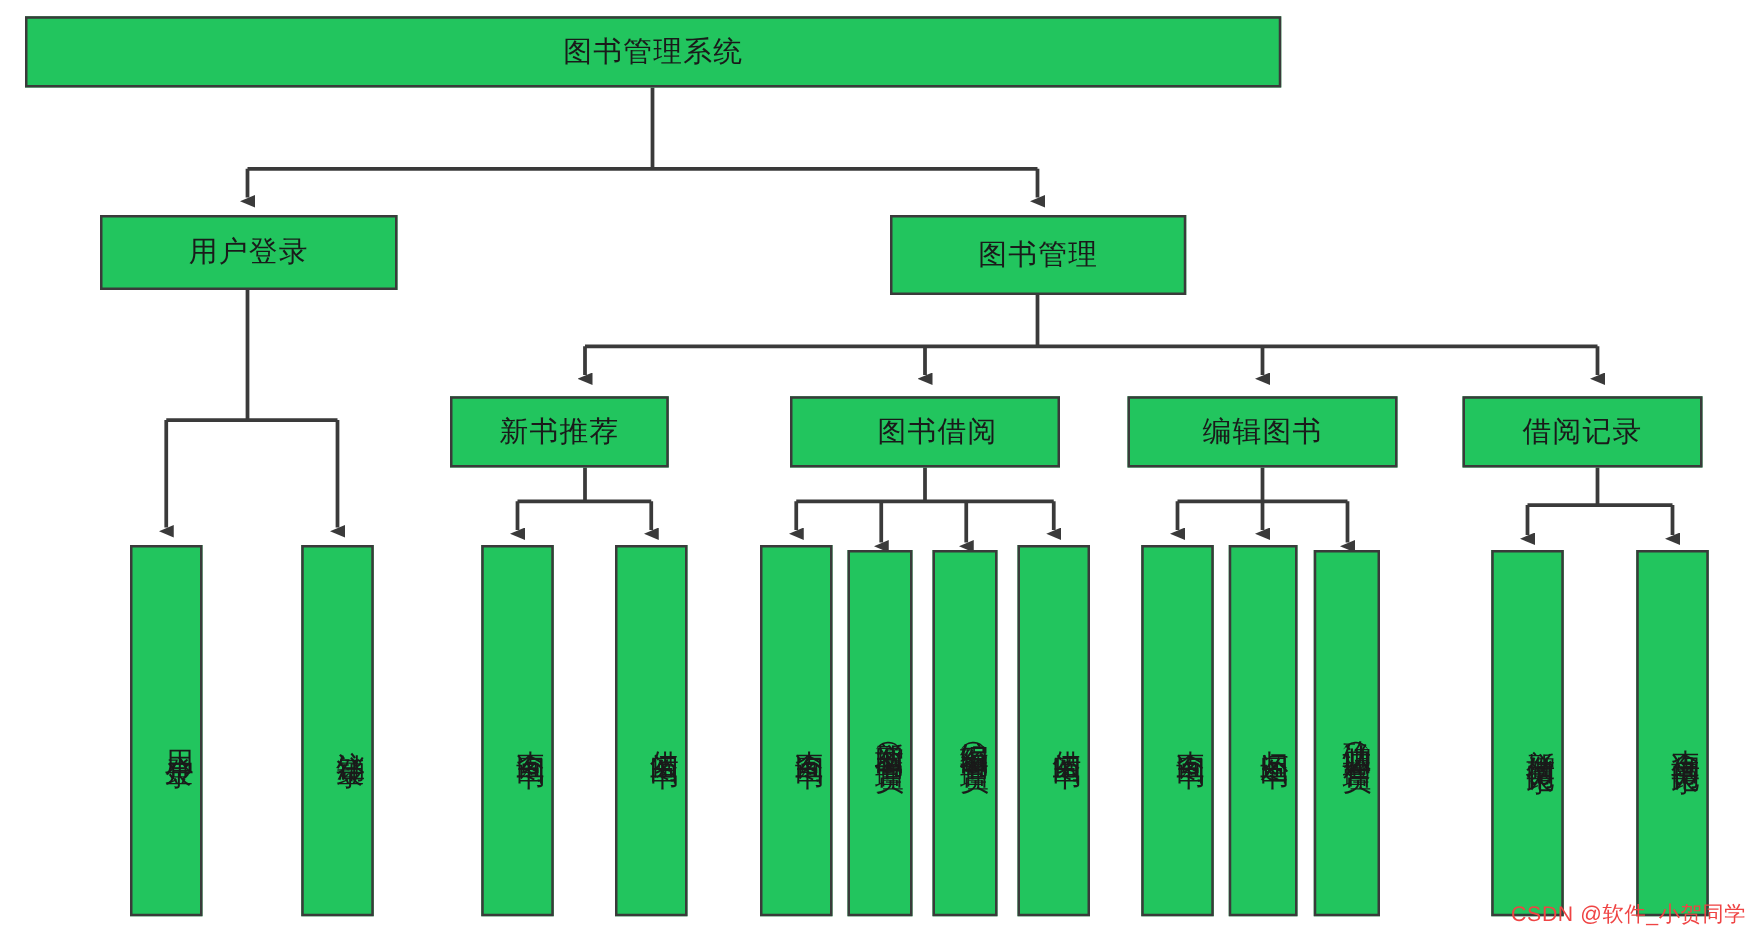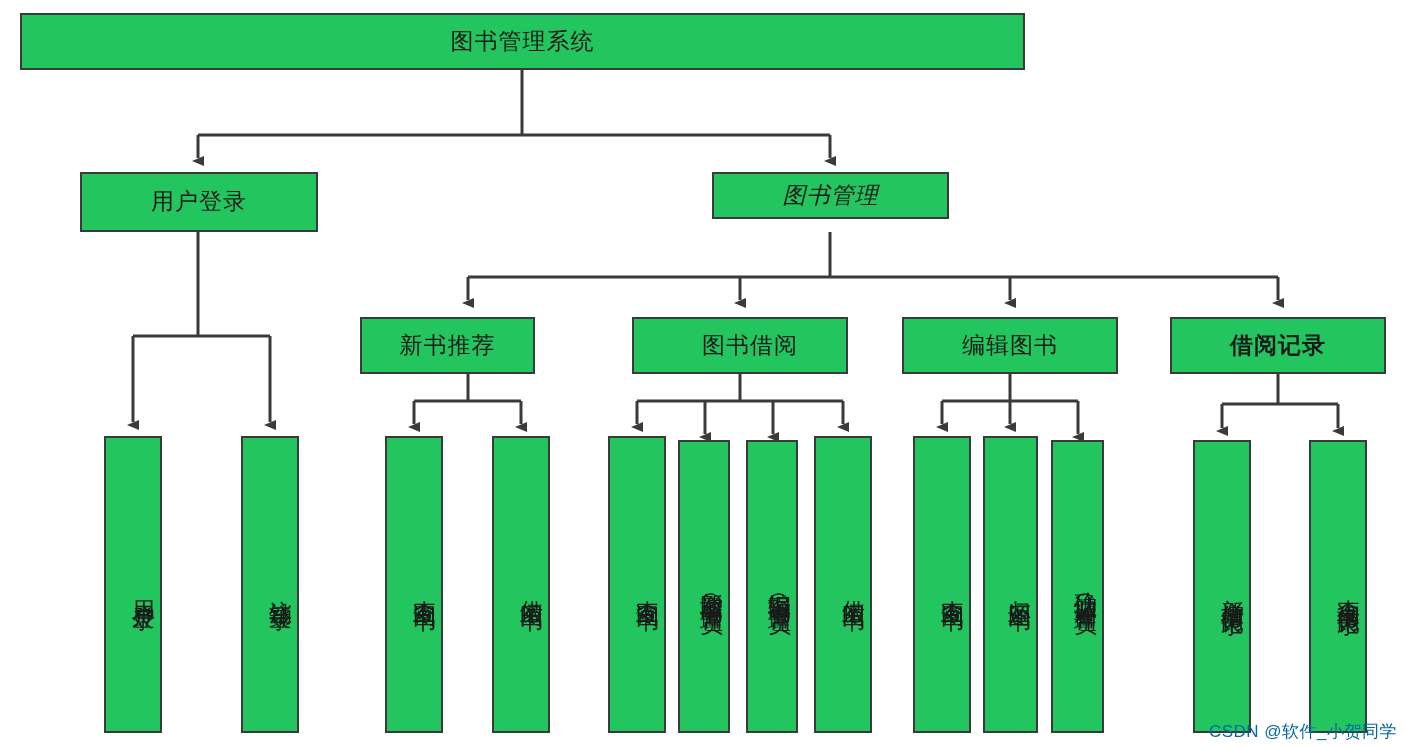--- a/index.html
+++ b/index.html
@@ -56,21 +56,21 @@
   .node.vert .vtext {
     writing-mode: vertical-rl;
     text-orientation: upright;
     white-space: nowrap;
   }
   #watermark {
     position: absolute;
     right: 8px;
     bottom: 4px;
     font-size: 17px;
-    color: #0369a1;
+    color: #ef4444;
     letter-spacing: 0.5px;
     white-space: nowrap;
   }
 </style>
 </head>
 <body>
 
 <div id="canvas">
 
   <svg id="wires" viewBox="0 0 1405 747" xmlns="http://www.w3.org/2000/svg">
@@ -120,29 +120,29 @@
       <path d="M1222,404 L1338,404"></path>
       <path d="M1222,404 L1222,428" marker-end="url(#arrow)"></path>
       <path d="M1338,404 L1338,428" marker-end="url(#arrow)"></path>
     </g>
   </svg>
 
   <div class="node horiz" style="left:20px; top:13px; width:1005px; height:57px;">图书管理系统</div>
 
   <div class="node horiz" style="left:80px; top:172px; width:238px; height:60px;">用户登录</div>
 
-  <div class="node horiz" style="left:712px; top:172px; width:237px; height:47px;font-style:italic;">图书管理</div>
+  <div class="node horiz" style="left:712px; top:172px; width:237px; height:64px;">图书管理</div>
 
   <div class="node horiz" style="left:360px; top:317px; width:175px; height:57px;">新书推荐</div>
 
   <div class="node horiz" style="left:632px; top:317px; width:216px; height:57px;padding-left:20px;">图书借阅</div>
 
   <div class="node horiz" style="left:902px; top:317px; width:216px; height:57px;">编辑图书</div>
 
-  <div class="node horiz" style="left:1170px; top:317px; width:216px; height:57px;font-weight:bold;">借阅记录</div>
+  <div class="node horiz" style="left:1170px; top:317px; width:192px; height:57px;">借阅记录</div>
 
   <div class="node vert" style="left:104px; top:436px; width:58px; height:297px;">
     <span class="vtext">用户登录</span>
   </div>
 
   <div class="node vert" style="left:241px; top:436px; width:58px; height:297px;">
     <span class="vtext">注销登录</span>
   </div>
 
   <div class="node vert" style="left:385px; top:436px; width:58px; height:297px;">

